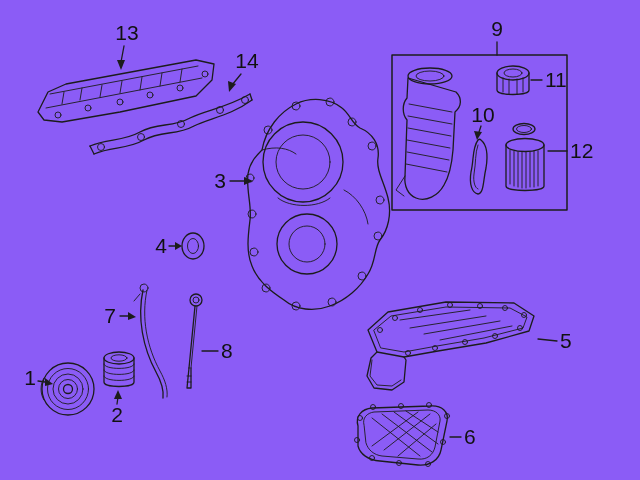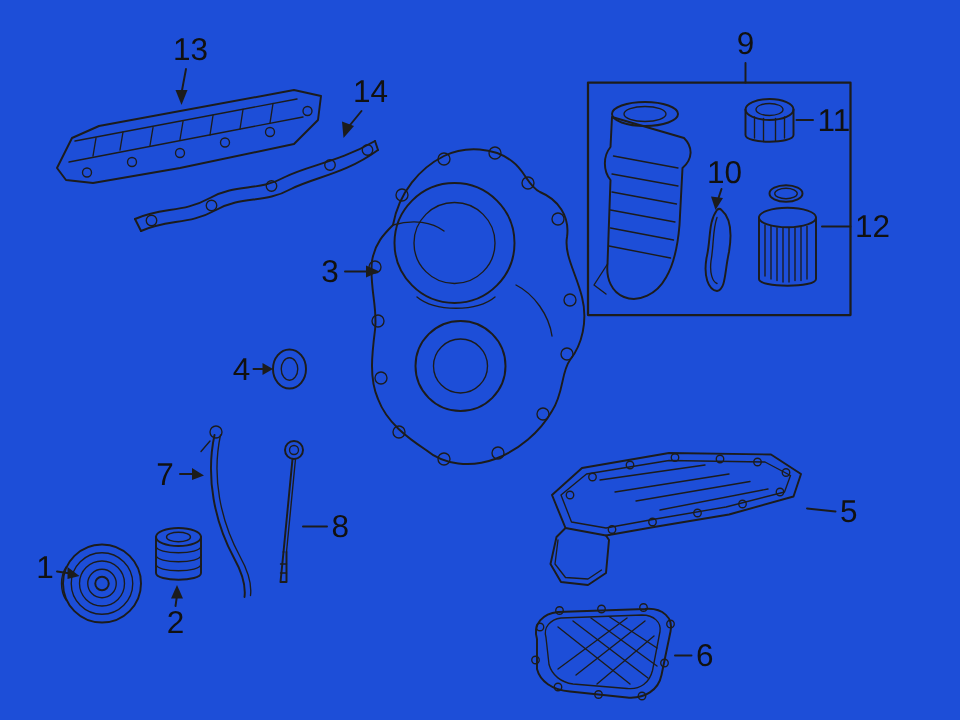--- a/index.html
+++ b/index.html
@@ -1,16 +1,16 @@
 <!DOCTYPE html>
 <html><head>
 <meta charset="utf-8">
 <style>
   html,body{margin:0;padding:0;background:#ffffff;}
-  #stage{position:relative;width:640px;height:480px;background:#1d4ed8;overflow:hidden;}
+  #stage{position:relative;width:640px;height:480px;background:#8b5cf6;overflow:hidden;}
   svg{display:block;}
   .ln{fill:none;stroke:#1c1c1c;stroke-width:1.3;stroke-linejoin:round;stroke-linecap:round;}
   .thin{fill:none;stroke:#1c1c1c;stroke-width:0.9;stroke-linejoin:round;stroke-linecap:round;}
   .solid{fill:#1c1c1c;stroke:none;}
   text.callout{font-family:"Liberation Sans",sans-serif;font-size:21px;fill:#111111;}
   .mid{text-anchor:middle;}
 </style>
 </head>
 <body>
 

